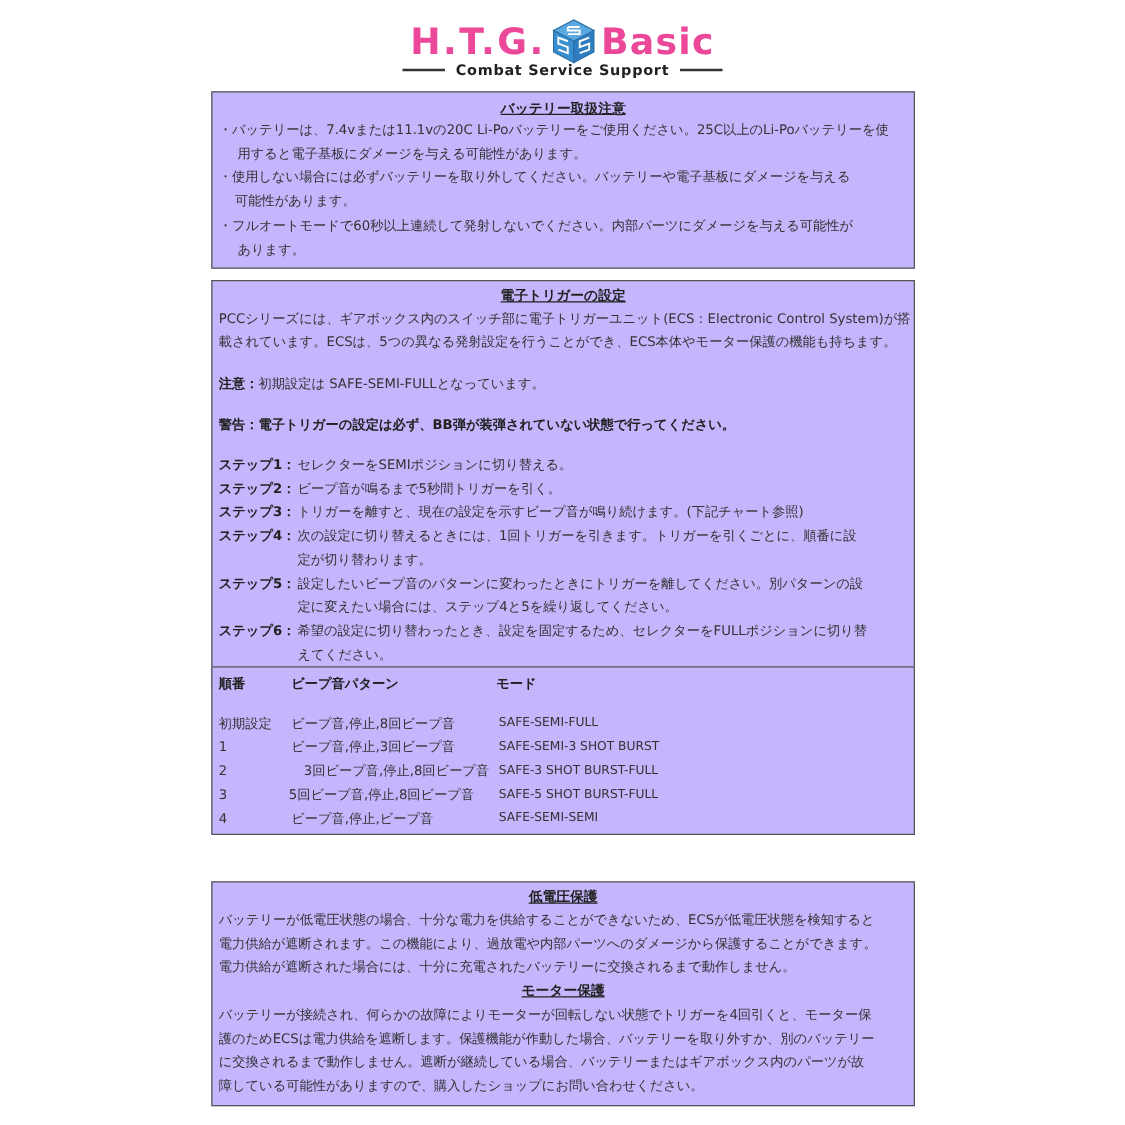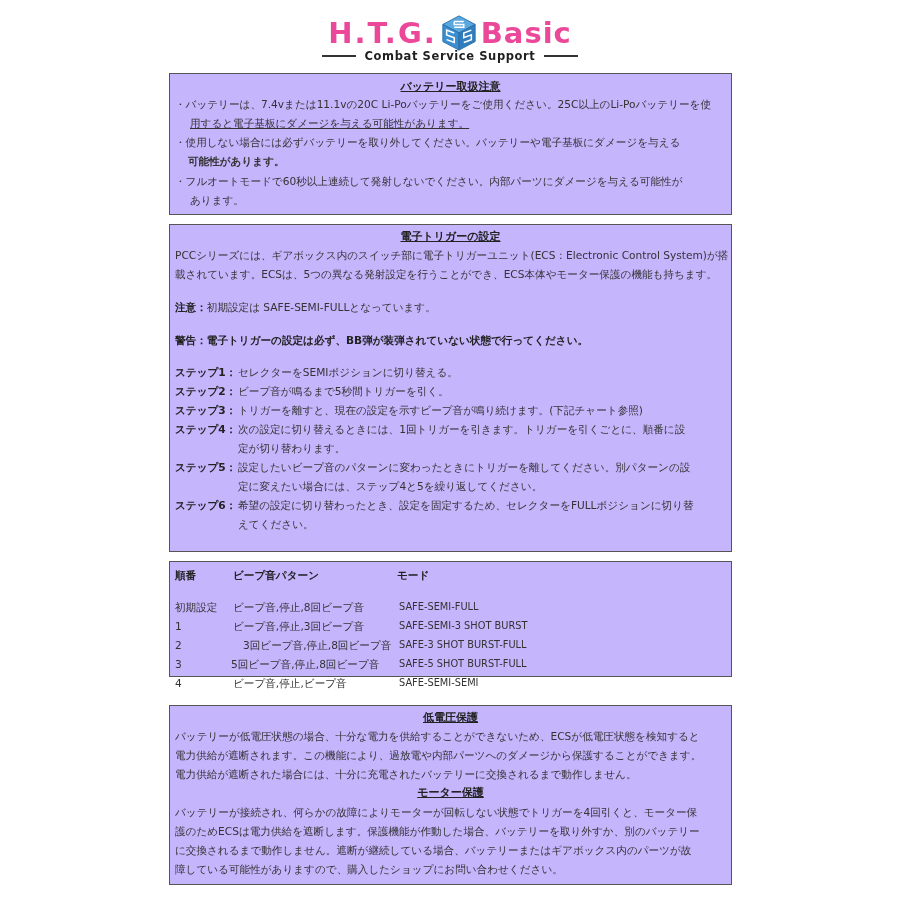--- a/index.html
+++ b/index.html
@@ -10,21 +10,21 @@
   .logo-row { position: absolute; left: 0; top: 6px; width: 900px; display: flex; justify-content: center; align-items: center; }
   .logo-text { font-family: "DejaVu Sans", sans-serif; font-weight: bold; font-size: 29px; color: #ec4899; letter-spacing: 2px; line-height: 34px; }
   .logo-text.right { letter-spacing: 1px; }
   .logo-cube { width: 38px; height: 38px; margin: 0 3px; }
   .logo-sub { position: absolute; left: 0; top: 41px; width: 900px; display: flex; justify-content: center; align-items: center; font-size: 11.5px; font-weight: bold; color: #1f1f1f; letter-spacing: 0.6px; }
   .logo-sub .dash { display: inline-block; width: 34px; height: 1.5px; background: #333; margin: 0 9px; }
 
   .box { position: absolute; left: 169px; width: 563px; border: 1.6px solid #555; background: #c4b5fd; }
   .box1 { top: 73px; height: 142px; }
   .box2 { top: 224px; height: 328px; }
-  .box3 { top: 561px; height: 116px; padding-left: 42px; }
+  .box3 { top: 533px; height: 135px; padding-left: 42px; }
   .box4 { top: 705px; height: 180px; }
 
   .ln { position: absolute; font-size: 10.6px; line-height: 14px; white-space: nowrap; color: #333; }
   .title { position: absolute; left: 0; width: 100%; text-align: center; font-size: 11px; font-weight: bold; text-decoration: underline; color: #222; line-height: 14px; }
   .b { font-weight: bold; color: #222; }
 
   .tbl-cell { position: absolute; font-size: 10.6px; line-height: 14px; white-space: nowrap; color: #333; }
   .tbl-head { font-weight: bold; color: #222; }
   .mode { font-size: 9.8px; }
 </style>
@@ -47,23 +47,23 @@
   <div class="logo-sub">
     <span class="dash"></span>
     <span>Combat Service Support</span>
     <span class="dash"></span>
   </div>
 </div>
 
 <div class="box box1">
   <div class="title" style="top:6px;">バッテリー取扱注意</div>
   <div class="ln" style="left:5px;  top:23px;">・バッテリーは、7.4vまたは11.1vの20C Li-Poバッテリーをご使用ください。25C以上のLi-Poバッテリーを使</div>
-  <div class="ln" style="left:20px; top:42px;text-decoration:underline;">用すると電子基板にダメージを与える可能性があります。</div>
+  <div class="ln" style="left:20px; top:42px;">用すると電子基板にダメージを与える可能性があります。</div>
   <div class="ln" style="left:5px;  top:61px;">・使用しない場合には必ずバッテリーを取り外してください。バッテリーや電子基板にダメージを与える</div>
-  <div class="ln" style="left:18px; top:80px;font-weight:bold;">可能性があります。</div>
+  <div class="ln" style="left:18px; top:80px;">可能性があります。</div>
   <div class="ln" style="left:5px;  top:100px;">・フルオートモードで60秒以上連続して発射しないでください。内部パーツにダメージを与える可能性が</div>
   <div class="ln" style="left:20px; top:119px;">あります。</div>
 </div>
 
 <div class="box box2">
   <div class="title" style="top:5px;">電子トリガーの設定</div>
   <div class="ln" style="left:5px; top:23px;">PCCシリーズには、ギアボックス内のスイッチ部に電子トリガーユニット(ECS：Electronic Control System)が搭</div>
   <div class="ln" style="left:5px; top:42px;">載されています。ECSは、5つの異なる発射設定を行うことができ、ECS本体やモーター保護の機能も持ちます。</div>
 
   <div class="ln" style="left:5px; top:75px;">

